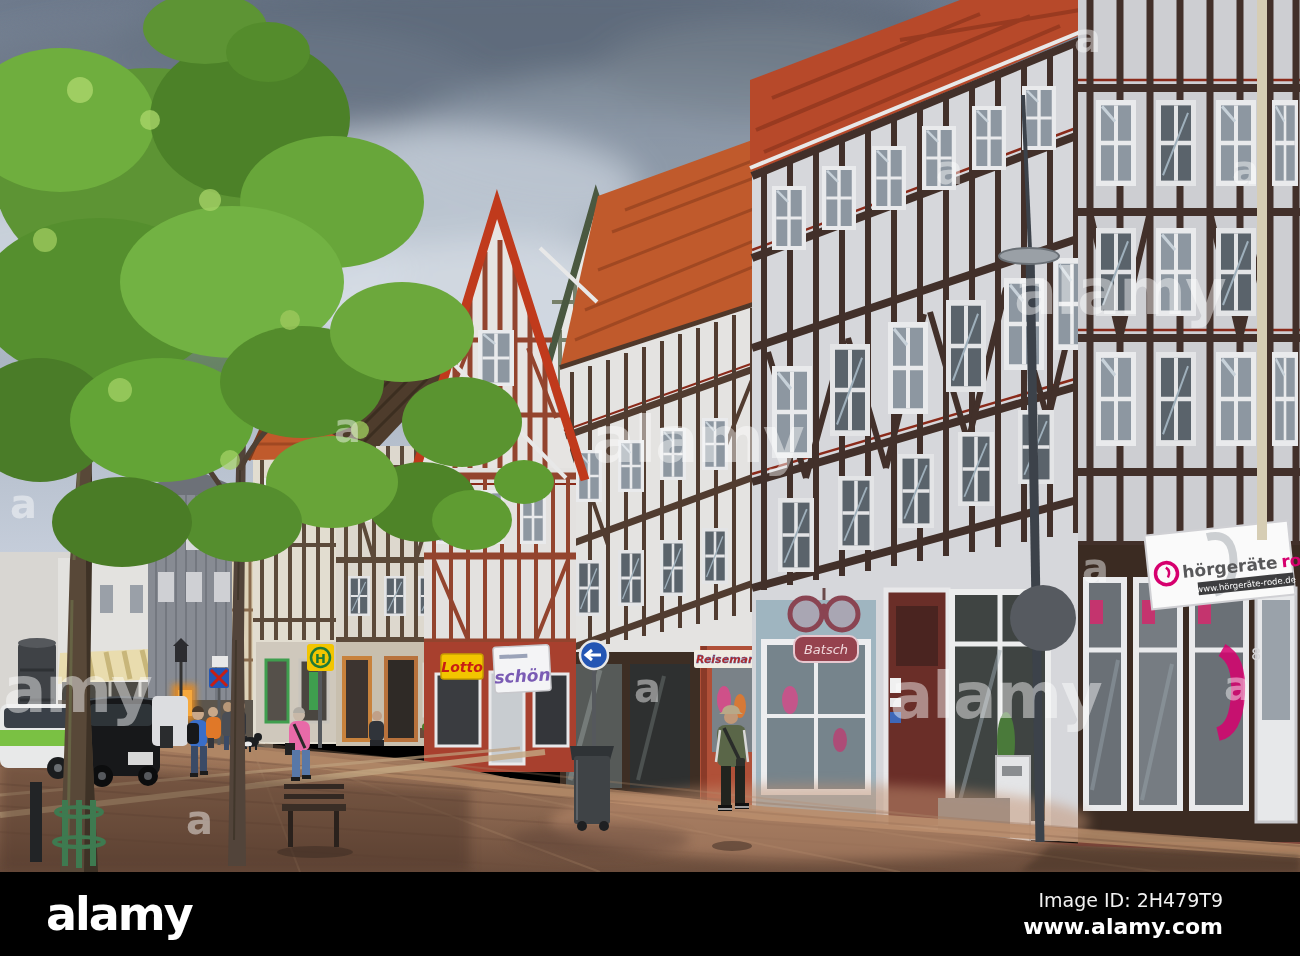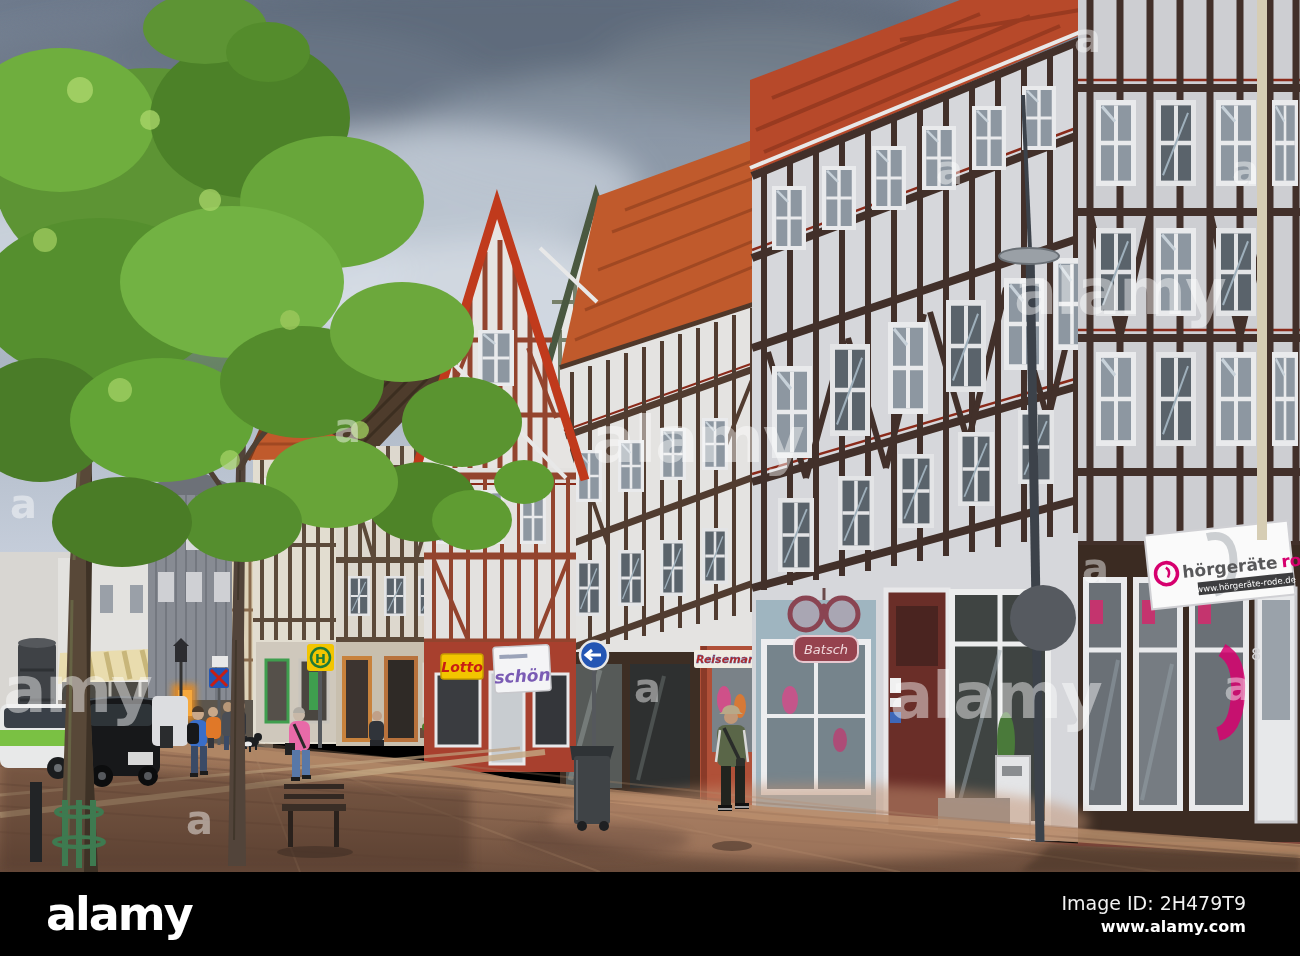--- a/index.html
+++ b/index.html
@@ -14,23 +14,23 @@
   .tG{stroke:#77806a;fill:none;}
   .tF{stroke:#5c4a3a;fill:none;}
   .redline{stroke:#8a2a1a;fill:none;}
   .wm{fill:#ffffff;opacity:.45;font-weight:700;}
   .wm-lg{font-size:64px;letter-spacing:-1px;}
   .wm-sm{font-size:40px;}
   
   .footer{position:absolute;left:0;top:872px;width:1300px;height:84px;background:#000;
           display:flex;align-items:center;justify-content:space-between;}
   .footer .logo{color:#fff;font-weight:700;font-size:46px;letter-spacing:-2px;margin-left:46px;line-height:1;}
-  .footer .meta{margin-right:54px;text-align:right;color:#fff;}
+  .footer .meta{margin-right:77px;text-align:right;color:#fff;}
   .footer .meta .id{font-size:19px;font-weight:400;opacity:.95;}
-  .footer .meta .url{font-size:16px;font-weight:700;margin-top:3px;}
+  .footer .meta .url{font-size:22px;font-weight:700;margin-top:3px;}
 </style>
 </head>
 <body>
 
 <div class="stage">
   <div class="photo">
   <svg width="1300" height="872" viewBox="0 0 1300 872">
     <defs>
       <linearGradient id="skyG" x1="0" y1="0" x2="0" y2="1">
         <stop offset="0" stop-color="#6e7a8c"></stop>

